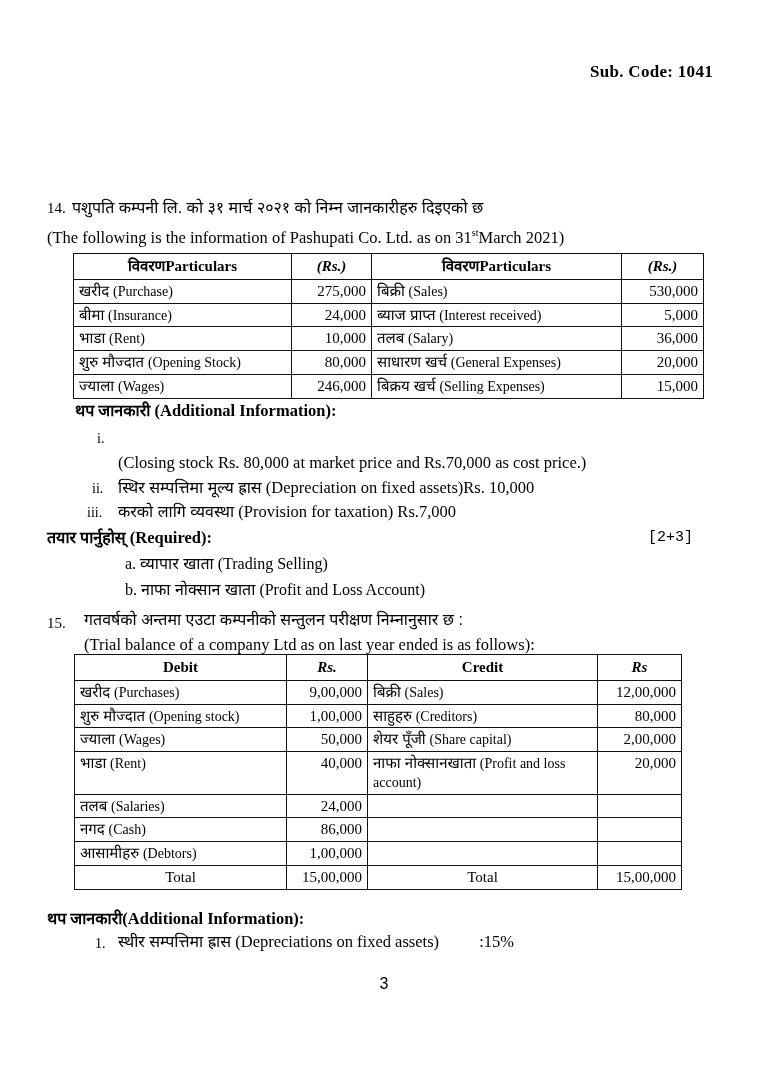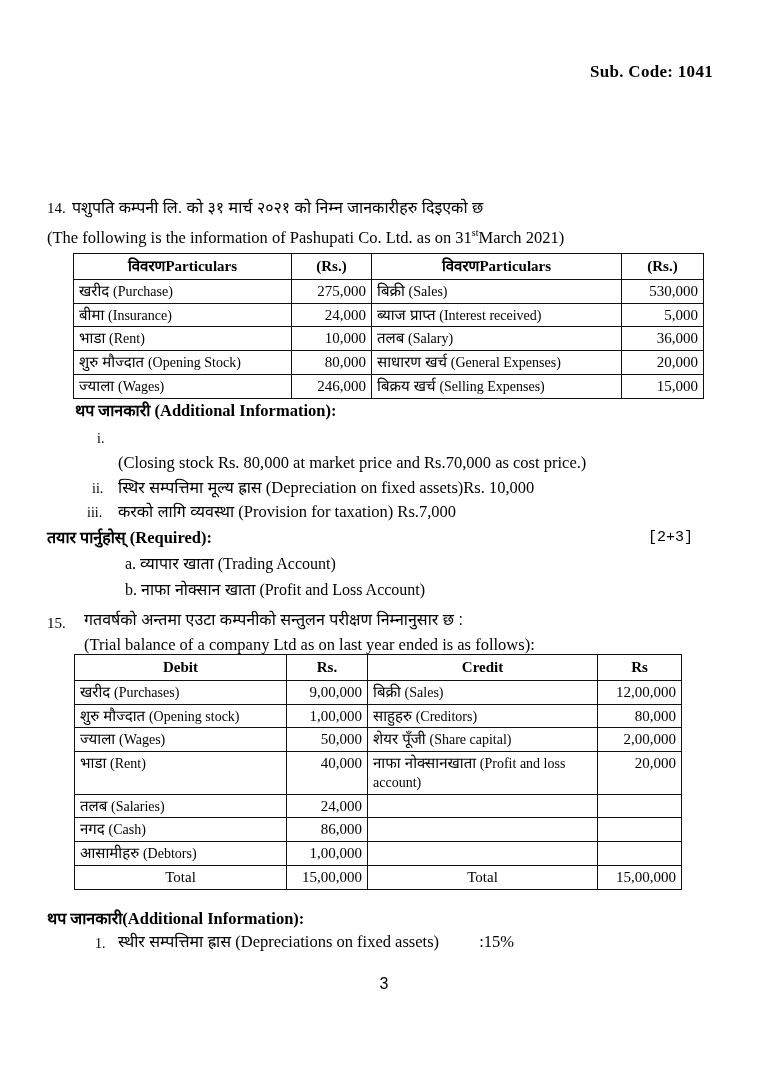--- a/index.html
+++ b/index.html
@@ -65,21 +65,21 @@
   }
   table.acct th {
     text-align: center;
     font-weight: bold;
     padding: 3px 5px;
   }
   td.num, th.num {
     text-align: right;
     white-space: nowrap;
   }
-  th.numhead { text-align: center; }
+  th.numhead { text-align: center; font-style: italic; }
   .tot { font-weight: bold; text-align: center; }
   .tot.num { text-align: right; }
 
   .nep {
     font-family: Liberation Sans, sans-serif;
     font-size: 15px;
   }
   .eng { font-size: 14px; }
   .hdr-nep {
     font-family: "Liberation Sans", "DejaVu Sans", sans-serif;
@@ -201,21 +201,21 @@
 
   <div class="block" style="left:47px; top:527px;">
     <span class="dev bold">तयार पार्नुहोस्</span>
     <span class="bold">(Required):</span>
   </div>
   <div class="marks" style="left:648px; top:529px;">[2+3]</div>
 
   <div class="alpha" style="left:125px; top:552px;">
     <span>a.</span>
     <span class="dev">व्यापार खाता</span>
-    <span>(Trading Account)</span>
+    <span>(Trading Selling)</span>
   </div>
 
   <div class="alpha" style="left:125px; top:578px;">
     <span>b.</span>
     <span class="dev">नाफा नोक्सान खाता</span>
     <span>(Profit and Loss Account)</span>
   </div>
 
   <div class="qnum" style="left:47px; top:615px;">15.</div>
 

